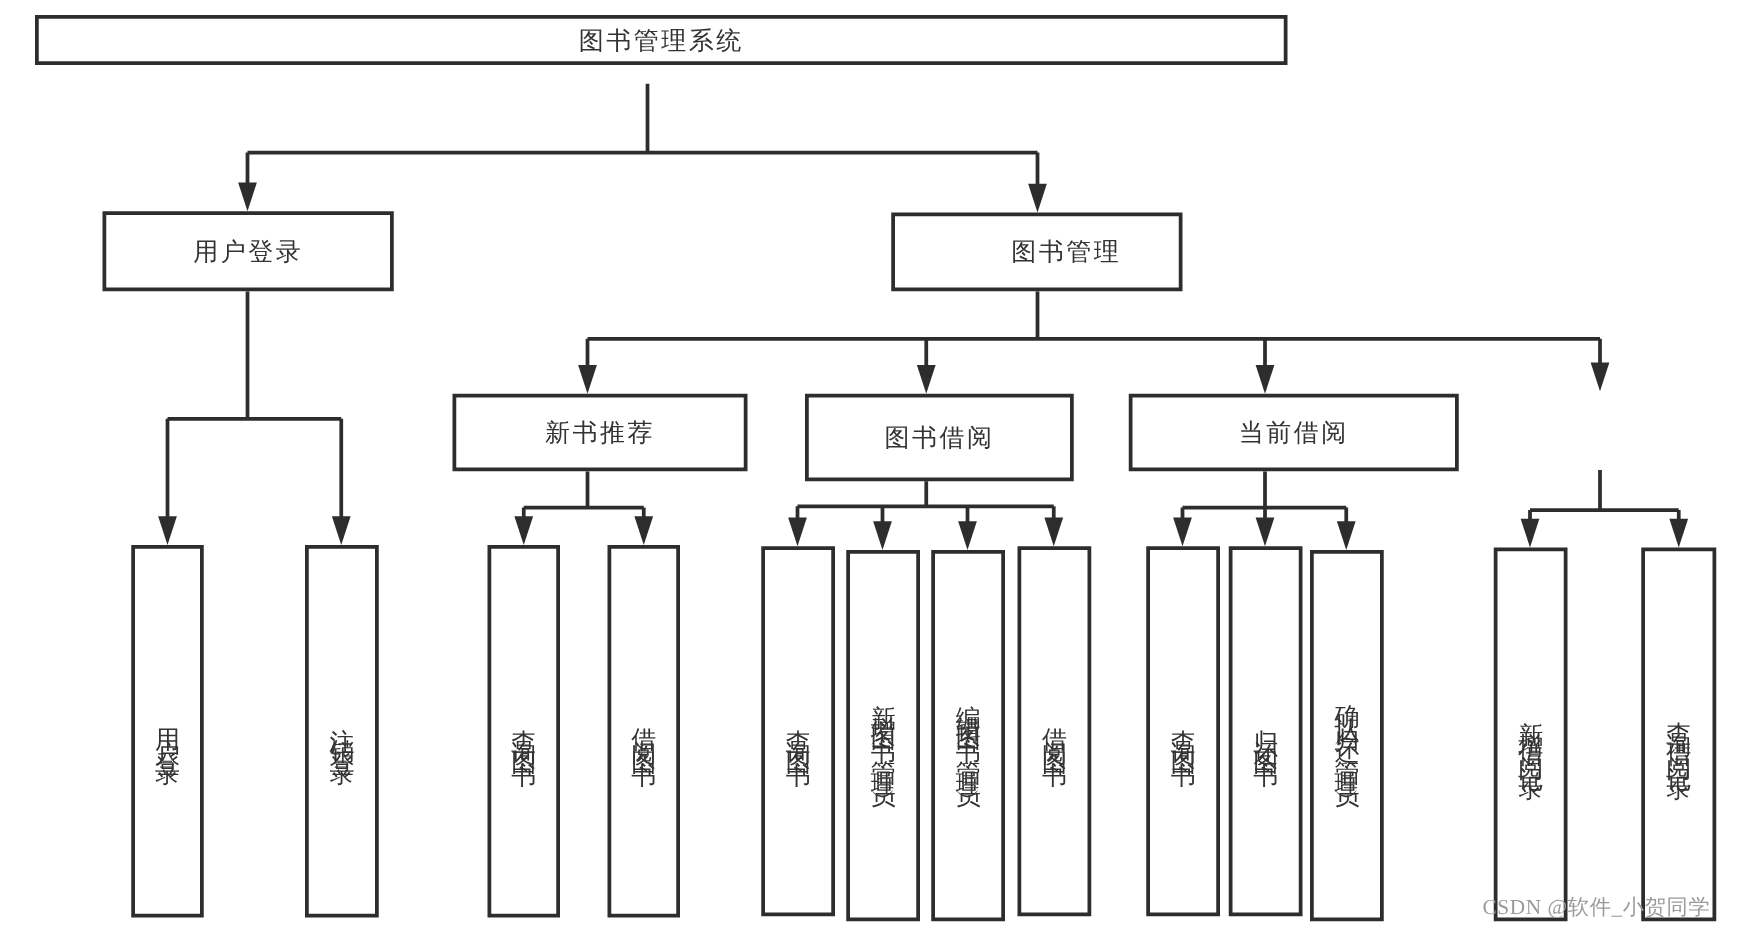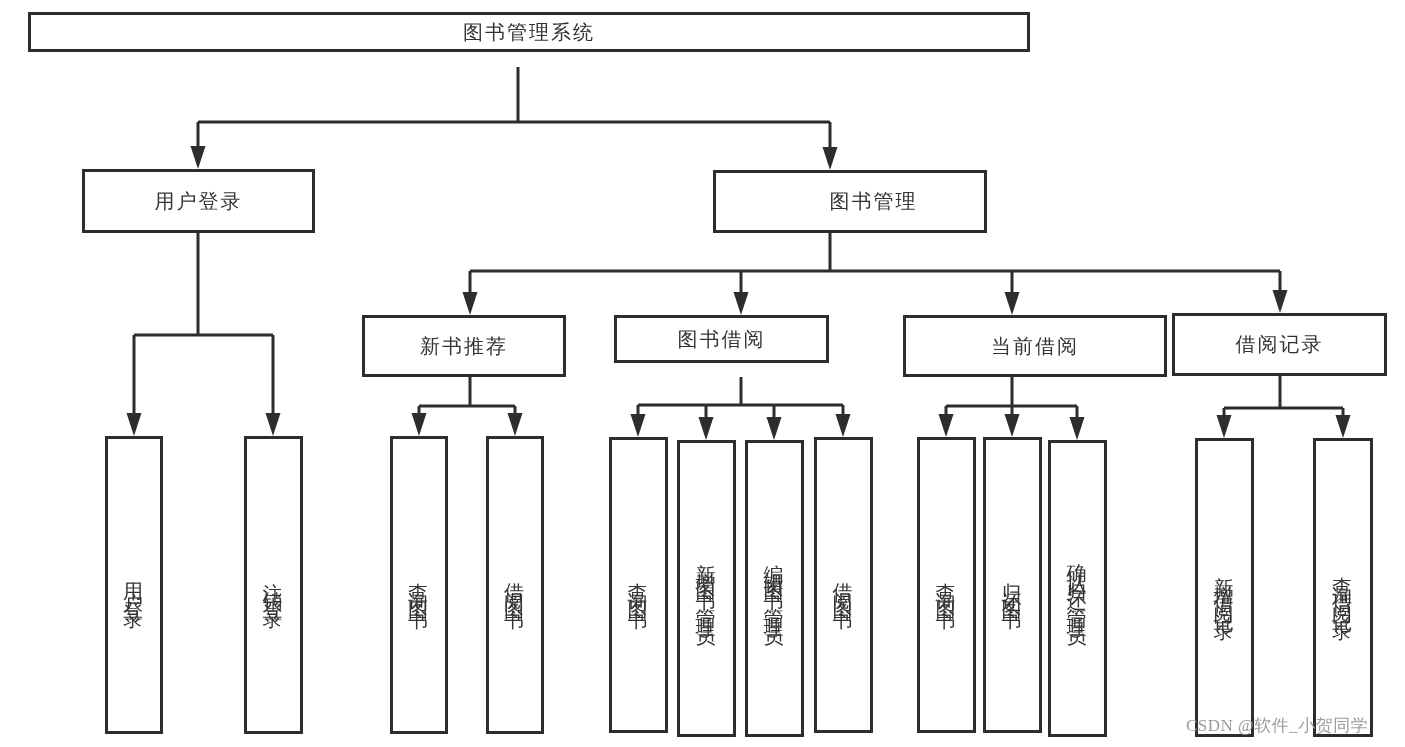--- a/index.html
+++ b/index.html
@@ -104,35 +104,32 @@
     </g>
   </svg>
 
   <div class="hbox" style="left:28px;top:12px;width:1002px;height:40px;">
     <span>图书管理系统</span>
   </div>
 
   <div class="hbox" style="left:82px;top:169px;width:233px;height:64px;">
     <span>用户登录</span>
   </div>
-  <div class="hbox" style="left:713px;top:170px;width:274px;height:63px;padding-left:47px;">
+  <div class="hbox" style="left:713px;top:170px;width:233px;height:63px;padding-left:47px;">
     <span>图书管理</span>
   </div>
 
-  <div class="hbox" style="left:362px;top:315px;width:204px;height:62px;">
+  <div class="hbox" style="left:362px;top:315px;width:236px;height:62px;">
     <span>新书推荐</span>
   </div>
-  <div class="hbox" style="left:614px;top:315px;width:215px;height:48px;">
+  <div class="hbox" style="left:644px;top:315px;width:215px;height:70px;">
     <span>图书借阅</span>
   </div>
   <div class="hbox" style="left:903px;top:315px;width:264px;height:62px;">
     <span>当前借阅</span>
-  </div>
-  <div class="hbox" style="left:1172px;top:313px;width:215px;height:63px;">
-    <span>借阅记录</span>
   </div>
 
   <div class="vbox" style="left:105px;top:436px;width:58px;height:298px;">
     <span>用户登录</span>
   </div>
   <div class="vbox" style="left:244px;top:436px;width:59px;height:298px;">
     <span>注销登录</span>
   </div>
 
   <div class="vbox" style="left:390px;top:436px;width:58px;height:298px;">

